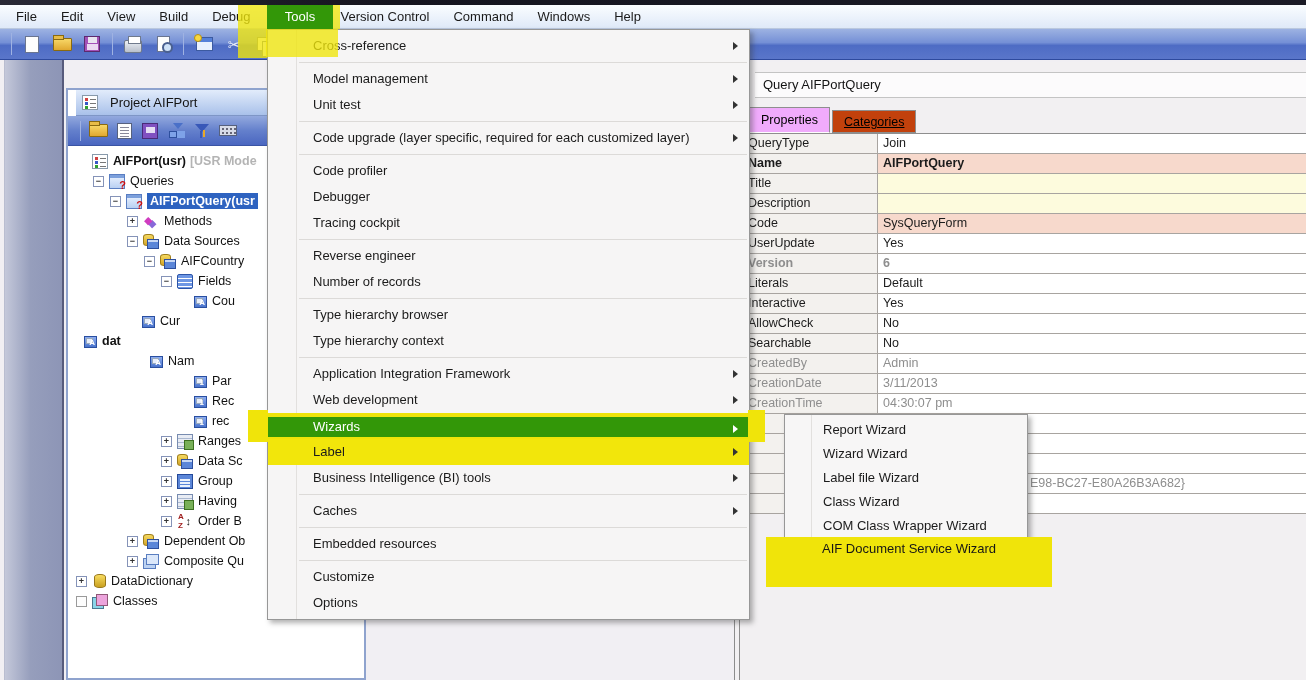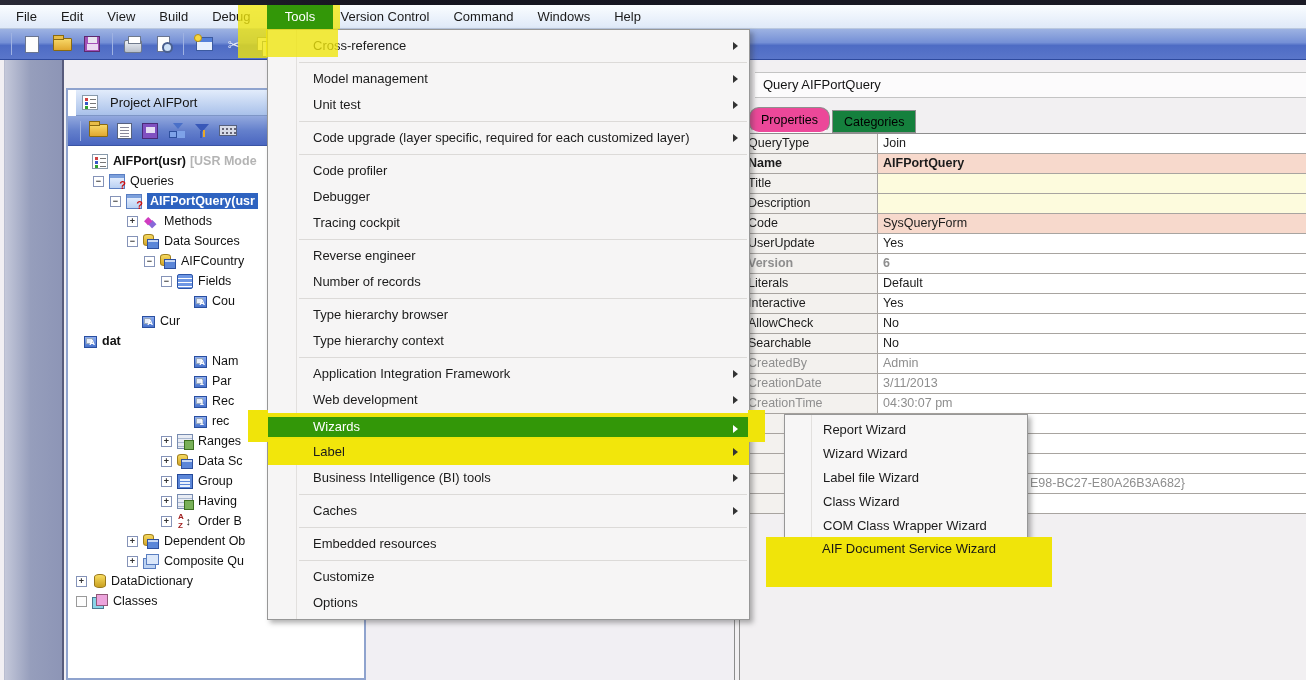--- a/index.html
+++ b/index.html
@@ -129,22 +129,22 @@
 
   
   .props-win { position:absolute; left:734px; top:62px; width:572px; height:618px;
     background:#f2f0f2; border-left:1px solid #8c8c8c; z-index:10; }
   .props-win::before { content:""; position:absolute; left:4px; top:0; width:1px; height:100%; background:#8c8c8c; }
   .pw-titleband { position:absolute; left:20px; top:10px; right:0; height:26px; background:#fcfbfc;
     border-top:1px solid #c4c4c4; border-bottom:1px solid #c4c4c4; font-size:13px; color:#141414;
     line-height:24px; padding-left:8px; }
   .tabs { position:absolute; left:14px; top:44px; height:27px; display:flex; align-items:flex-end; }
   .tab { font-size:12.5px; padding:0 11px; border:1px solid #8e8e8e; }
-  .tab.active { background:#ec4899; height:26px; line-height:25px; border-bottom:1px solid #fdfdfd; z-index:2; position:relative;border-radius:10px; }
-  .tab.inactive { background:#15803d; height:23px; line-height:22px; margin-left:2px; }
+  .tab.active { background:#f0abfc; height:26px; line-height:25px; border-bottom:1px solid #fdfdfd; z-index:2; position:relative; }
+  .tab.inactive { background:#c2410c; height:23px; line-height:22px; margin-left:2px;text-decoration:underline; }
   .pgrid { position:absolute; left:6px; top:71px; width:566px; background:#fff;
     border-top:1px solid #8e8e8e; border-left:1px solid #9c9c9c; }
   .prow { display:flex; height:20px; border-bottom:1px solid #a8a4a0; }
   .prow .plabel { width:136px; flex:none; background:#f3f1ee; border-right:1px solid #a8a4a0;
     font-size:12.5px; line-height:19px; padding-left:6px; color:#1c1c1c; overflow:hidden; }
   .prow .pvalue { flex:1; font-size:12.5px; line-height:19px; padding-left:5px; color:#1c1c1c; overflow:hidden; }
   .bg-pink { background:#f7d9cc; }
   .bg-yellow { background:#fdfbdd; }
   .ro { color:#8e8e8e !important; }
   .pbold { font-weight:bold; }
@@ -303,21 +303,21 @@
       <div class="tree-row" style="padding-left: 58px;">
         <span class="toggle none"></span>
         <span class="ti ti-fstr"></span>
         <span class="t-label">Cur</span>
       </div>
       <div class="tree-row" style=" font-weight: bold;">
         <span class="toggle none"></span>
         <span class="ti ti-fstr"></span>
         <span class="t-label">dat</span>
       </div>
-      <div class="tree-row" style="padding-left: 110px;">
+      <div class="tree-row" style="padding-left: 66px;">
         <span class="toggle none"></span>
         <span class="ti ti-fstr"></span>
         <span class="t-label">Nam</span>
       </div>
       <div class="tree-row" style="padding-left: 110px;">
         <span class="toggle none"></span>
         <span class="ti ti-fint"></span>
         <span class="t-label">Par</span>
       </div>
       <div class="tree-row" style="padding-left: 110px;">

